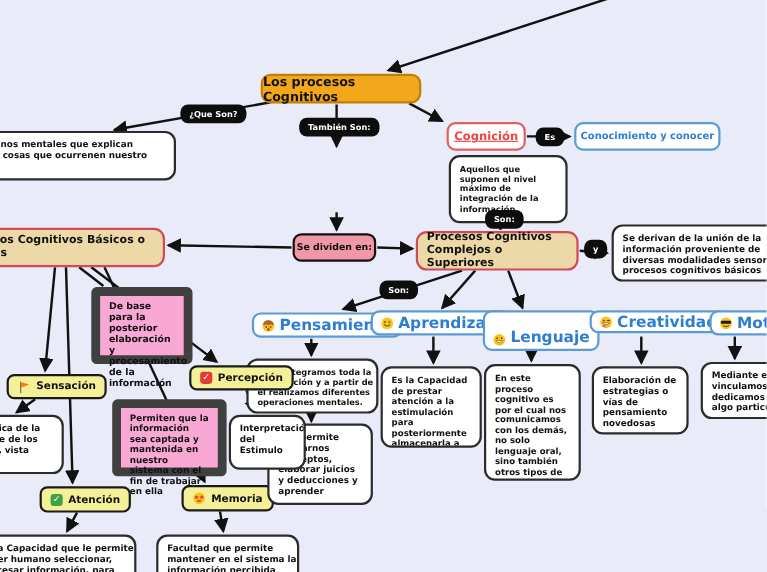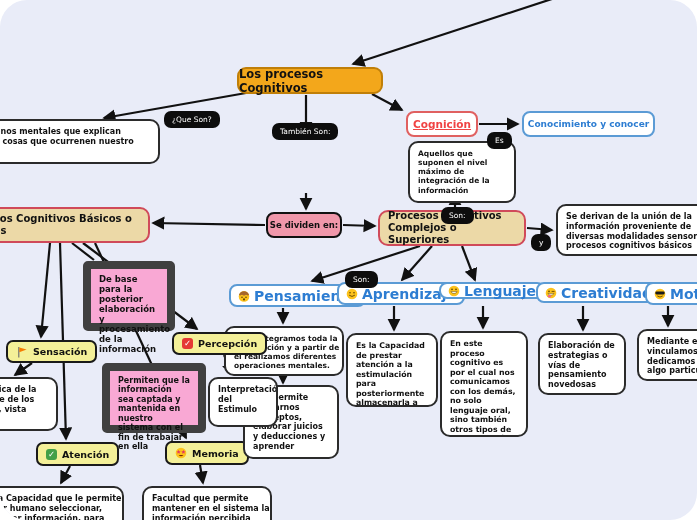--- a/index.html
+++ b/index.html
@@ -1,26 +1,26 @@
 <!DOCTYPE html>
 <html><head>
 <meta charset="utf-8">
 <style>
   html,body{margin:0;padding:0;}
   #canvas{
     position:relative;width:697px;height:520px;overflow:hidden;
     background:#e9ecf8;
     font-family:"DejaVu Sans","Liberation Sans",sans-serif;
-    font-weight:bold;color:#111;border-radius:27px;
+    font-weight:bold;color:#111;
   }
   #wires{position:absolute;left:0;top:0;z-index:1;}
   .node{position:absolute;box-sizing:border-box;z-index:2;}
   .dark-label{
-    background:#0d0d0d;color:#fff;font-size:7.5px;font-weight:normal;
-    padding:4px 8px;border-radius:7px;white-space:nowrap;z-index:4;margin-top:16px;
+    background:#0d0d0d;color:#fff;font-size:7.5px;font-weight:bold;
+    padding:4px 8px;border-radius:7px;white-space:nowrap;z-index:4;
   }
   .title-box{
     background:#f3a71b;border:2px solid #c07f08;border-radius:9px;
     display:flex;align-items:center;justify-content:center;
     font-size:11.5px;color:#111;
   }
   .white-box{
     background:#fff;border:2px solid #2b2b2b;border-radius:10px;
     font-size:8px;line-height:1.22;padding:6px 8px;overflow:hidden;
   }
@@ -161,21 +161,21 @@
   <div class="node blue-box" style="left:337px;top:282px;height:23px;">
     <svg class="emoji" viewBox="0 0 12 12">
       <circle cx="6" cy="6" r="5.3" fill="#fcc21b"></circle>
       <circle cx="4" cy="4.8" r="0.8" fill="#5f4200"></circle>
         <circle cx="8" cy="4.8" r="0.8" fill="#5f4200"></circle>
       <path d="M3.4 7.4 Q6 9.8 8.6 7.4" stroke="#5f4200" stroke-width="0.9" fill="none" stroke-linecap="round"></path>
     </svg>
     <span>Aprendizaje</span>
   </div>
 
-  <div class="node blue-box" style="left:439px;top:282px;height:17px;">
+  <div class="node blue-box" style="left:439px;top:282px;height:37px;align-items:flex-end;">
     <svg class="emoji" viewBox="0 0 12 12">
       <circle cx="6" cy="6" r="5.3" fill="#fcc21b"></circle>
       <circle cx="4" cy="4.4" r="0.8" fill="#5f4200"></circle>
         <circle cx="8" cy="4.4" r="0.8" fill="#5f4200"></circle>
       <path d="M2.8 6.6 Q6 10.6 9.2 6.6 Z" fill="#fff" stroke="#5f4200" stroke-width="0.5"></path>
     </svg>
     <span>Lenguaje</span>
   </div>
 
   <div class="node blue-box" style="left:536px;top:282px;height:21px;">

